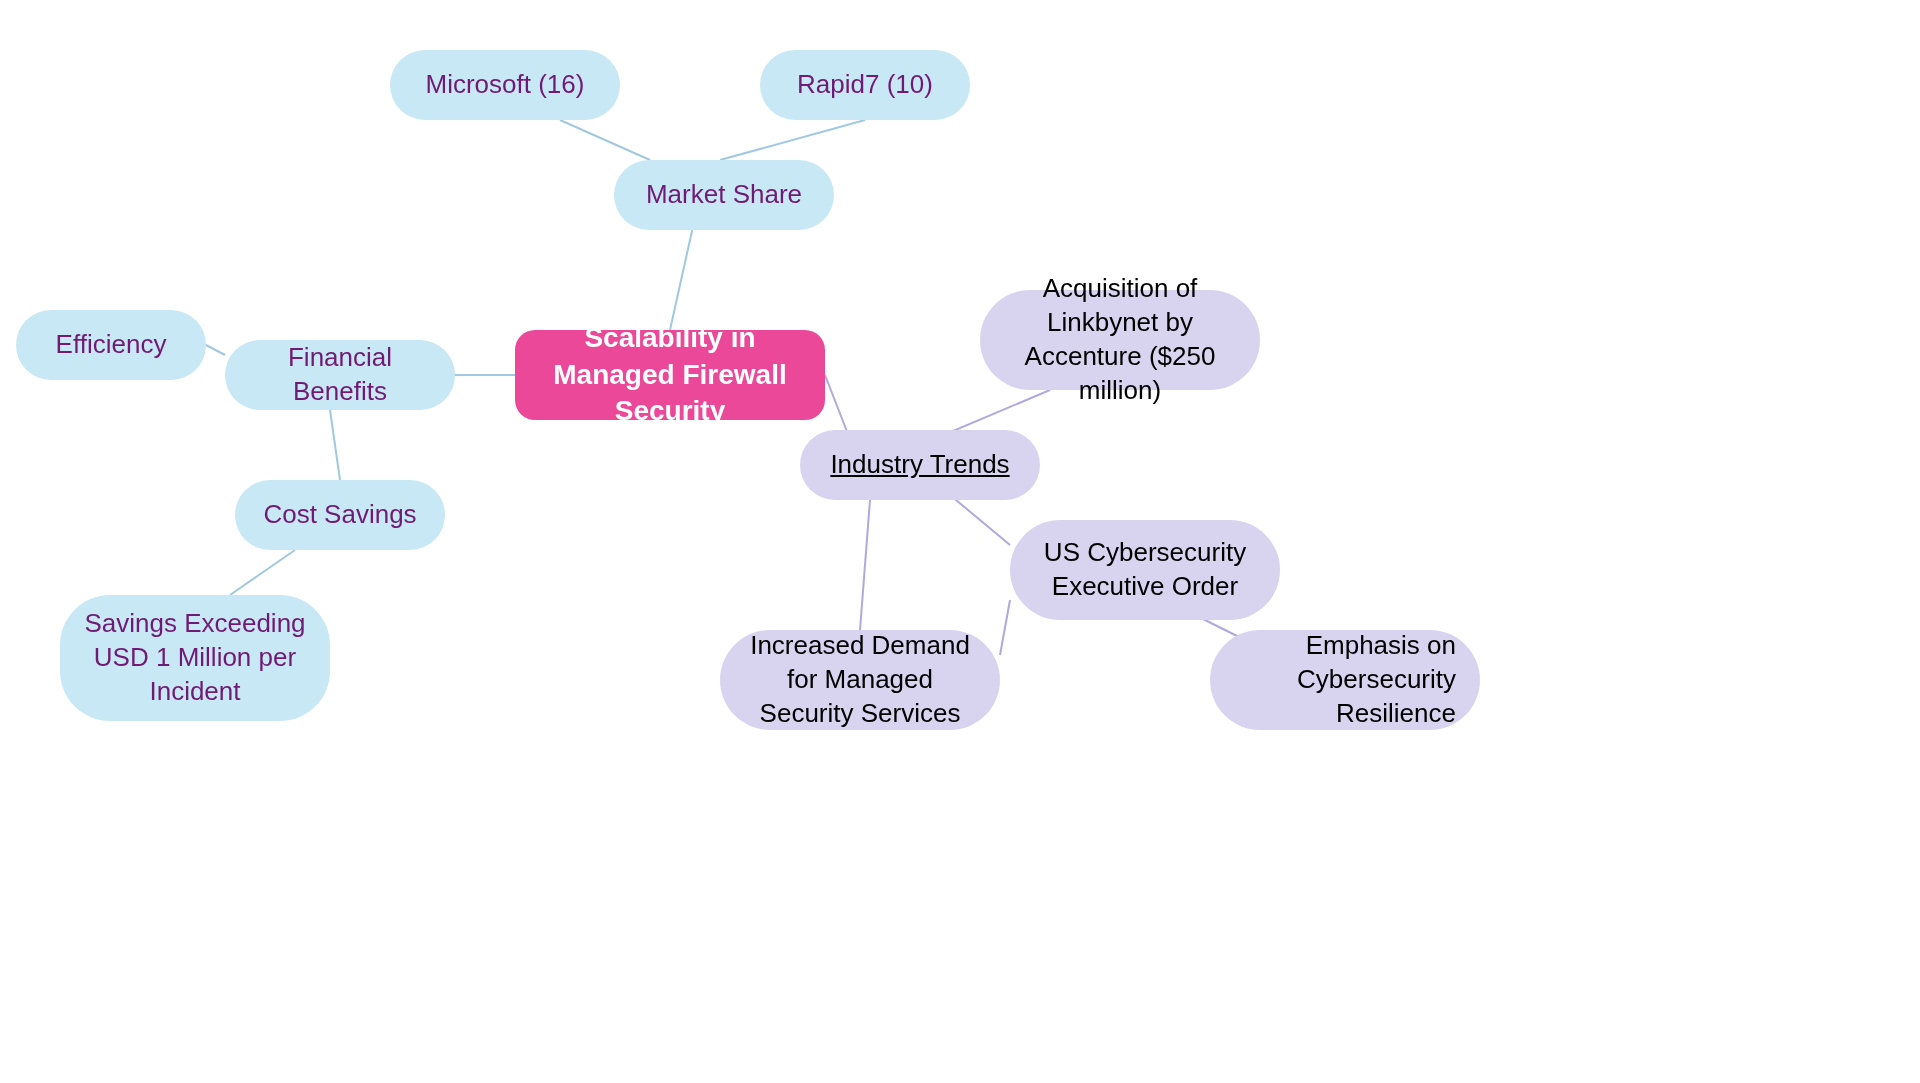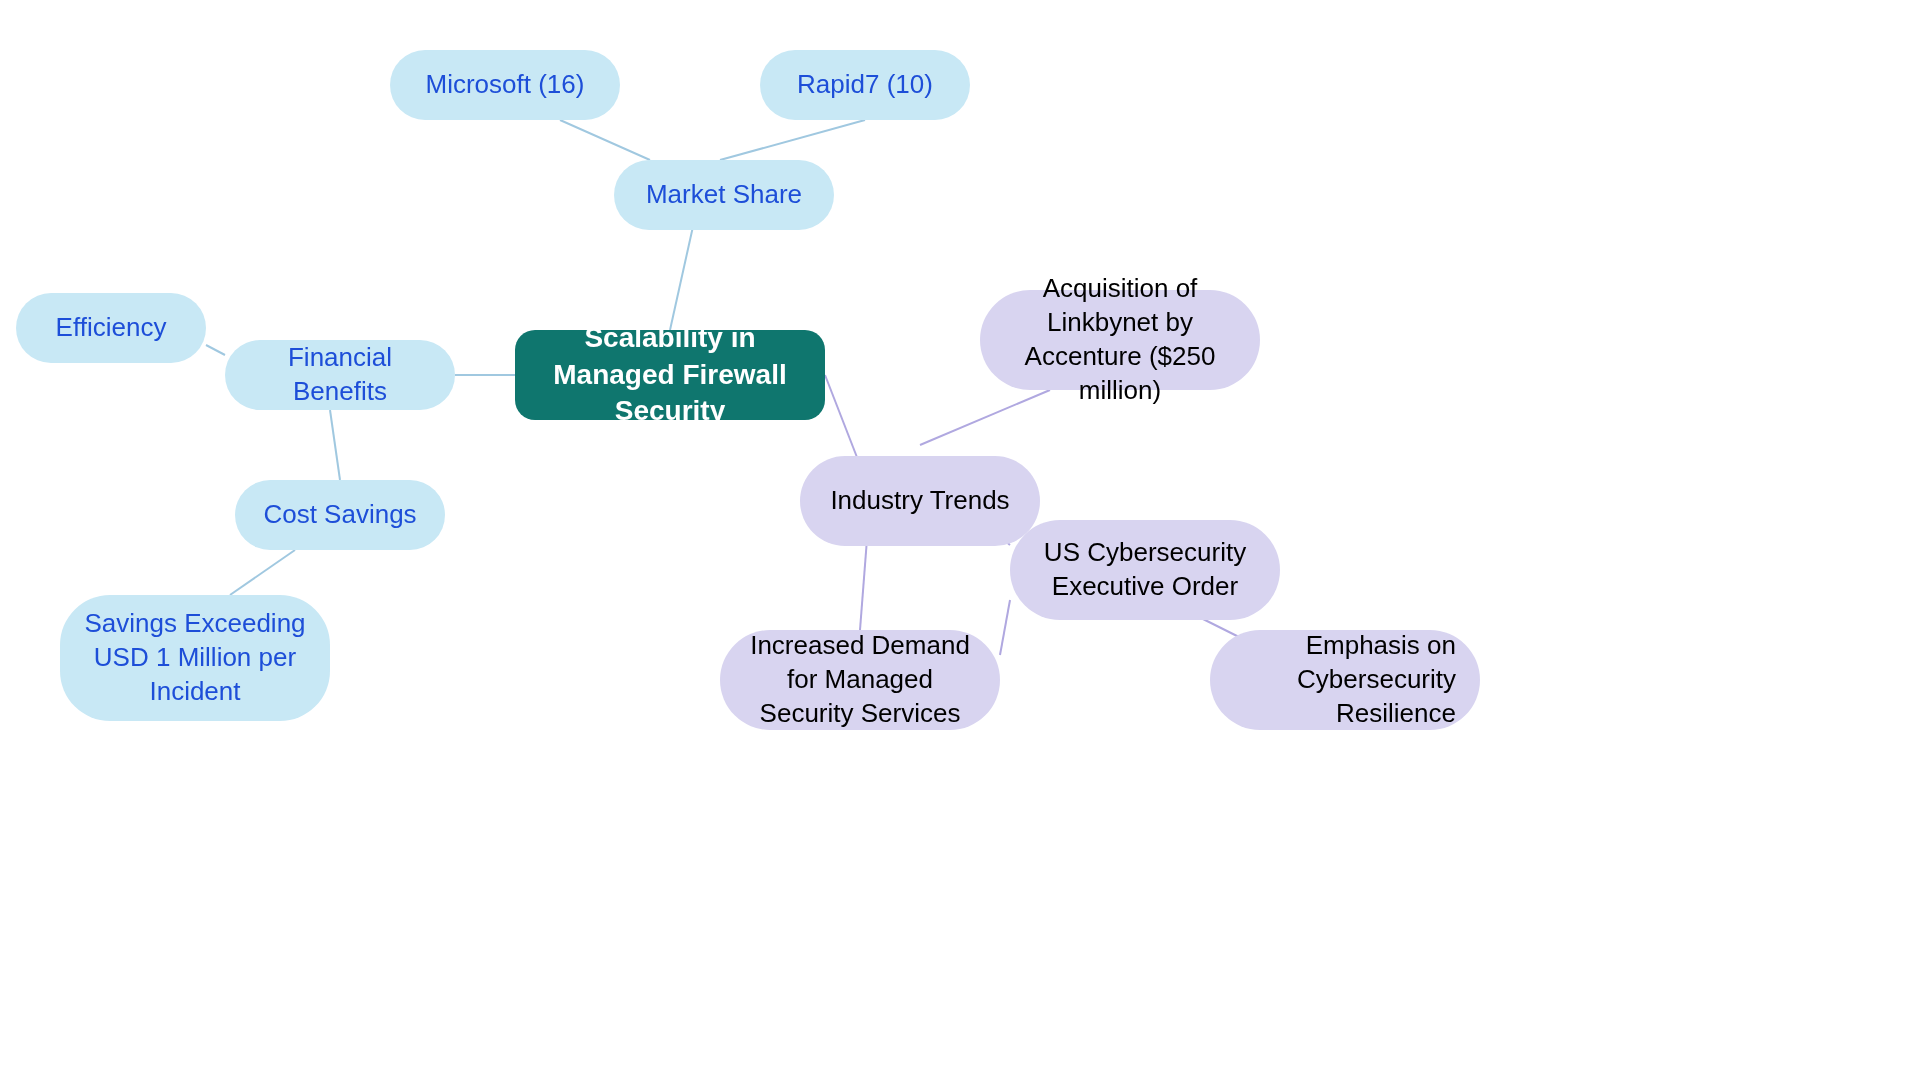--- a/index.html
+++ b/index.html
@@ -25,29 +25,29 @@
       align-items: center;
       justify-content: center;
       text-align: center;
       padding: 16px 24px;
       font-size: 26px;
       font-weight: 500;
       line-height: 1.3;
       cursor: pointer;
     }
     .node-center {
-      background: #0f766e;
+      background: #ec4899;
       color: #ffffff;
       font-size: 28px;
       font-weight: 600;
       border-radius: 20px;
     }
     .node-blue-light {
       background: #c8e8f5;
-      color: #1d4ed8;
+      color: #701a75;
       border: none;
     }
     .node-purple-light {
       background: #d8d4f0;
       color: #000000;
       border: none;
     }
   </style>
 </head>
 <body>
@@ -84,27 +84,27 @@
 <div class="node node-center" style="left:515px; top:330px; width:310px; height:90px;">Scalability in Managed Firewall Security</div>
 
 <div class="node node-blue-light" style="left:614px; top:160px; width:220px; height:70px;">Market Share</div>
 
 <div class="node node-blue-light" style="left:390px; top:50px; width:230px; height:70px;">Microsoft (16)</div>
 
 <div class="node node-blue-light" style="left:760px; top:50px; width:210px; height:70px;">Rapid7 (10)</div>
 
 <div class="node node-blue-light" style="left:225px; top:340px; width:230px; height:70px;">Financial Benefits</div>
 
-<div class="node node-blue-light" style="left:16px; top:293px; width:190px; height:70px;">Efficiency</div>
+<div class="node node-blue-light" style="left:16px; top:310px; width:190px; height:70px;">Efficiency</div>
 
 <div class="node node-blue-light" style="left:235px; top:480px; width:210px; height:70px;text-align:right;">Cost Savings</div>
 
 <div class="node node-blue-light" style="left:60px; top:595px; width:270px; height:126px;">Savings Exceeding USD 1 Million per Incident</div>
 
-<div class="node node-purple-light" style="left:800px; top:456px; width:240px; height:90px;">Industry Trends</div>
+<div class="node node-purple-light" style="left:800px; top:430px; width:240px; height:70px;text-decoration:underline;">Industry Trends</div>
 
 <div class="node node-purple-light" style="left:980px; top:290px; width:280px; height:100px;">Acquisition of Linkbynet by Accenture ($250 million)</div>
 
 <div class="node node-purple-light" style="left:1010px; top:520px; width:270px; height:100px;">US Cybersecurity Executive Order</div>
 
 <div class="node node-purple-light" style="left:720px; top:630px; width:280px; height:100px;">Increased Demand for Managed Security Services</div>
 
 <div class="node node-purple-light" style="left:1210px; top:630px; width:270px; height:100px;text-align:right;">Emphasis on Cybersecurity Resilience</div>
 
 </body></html>

